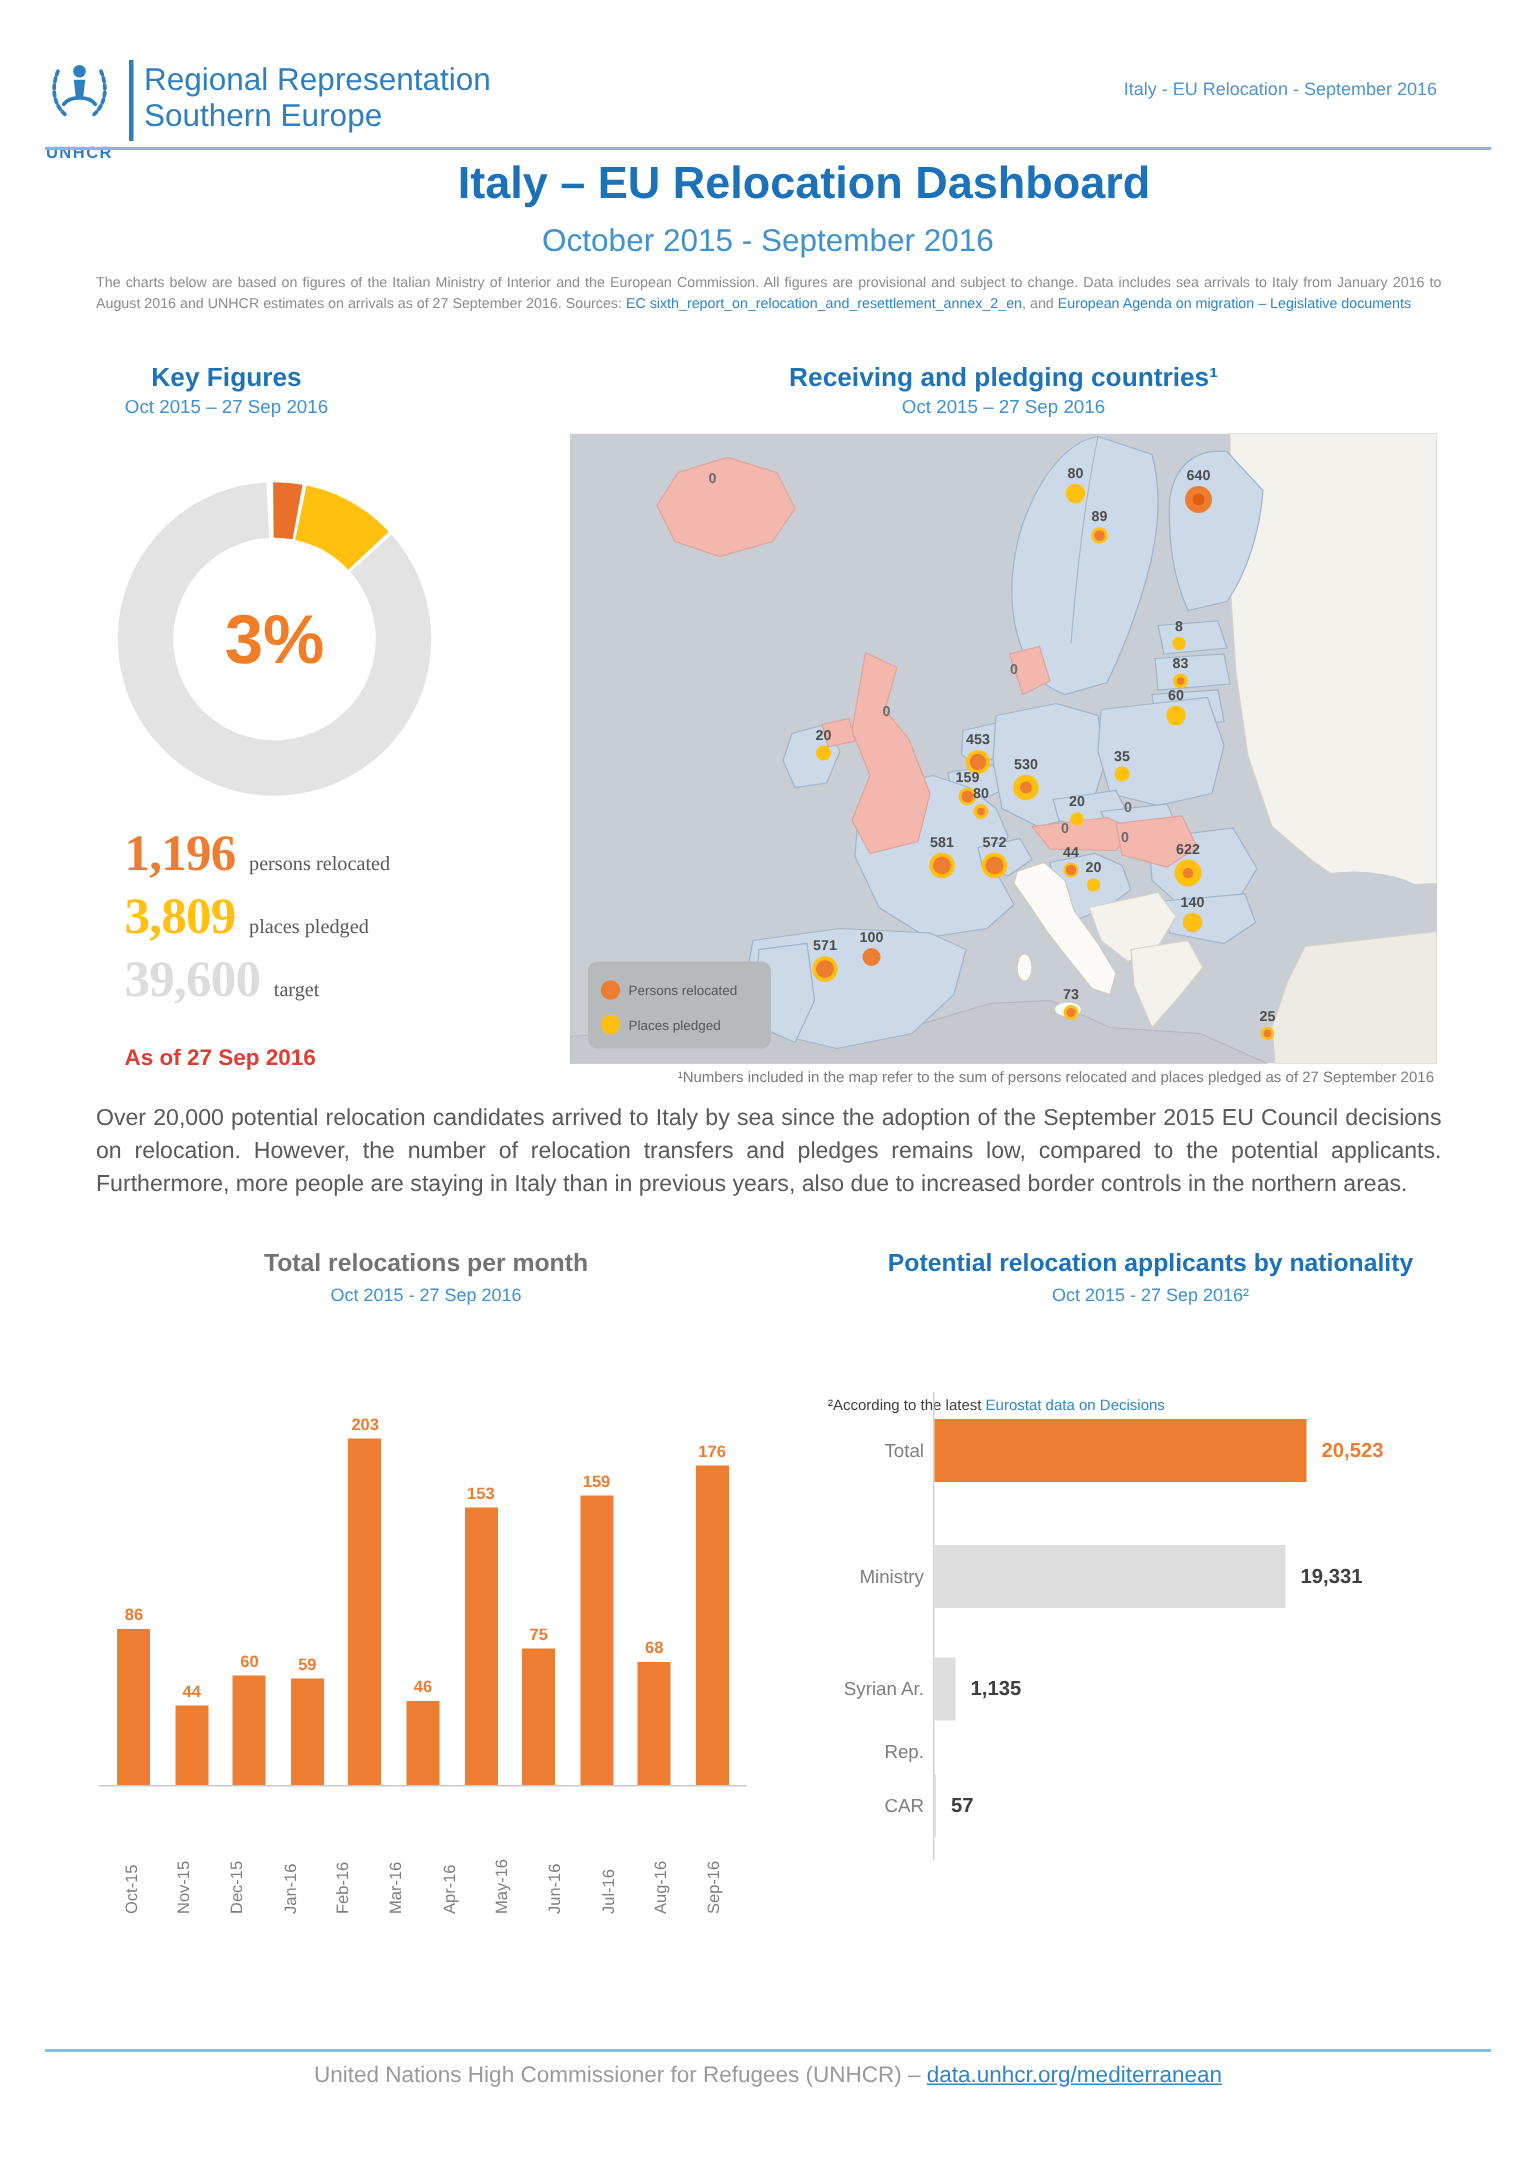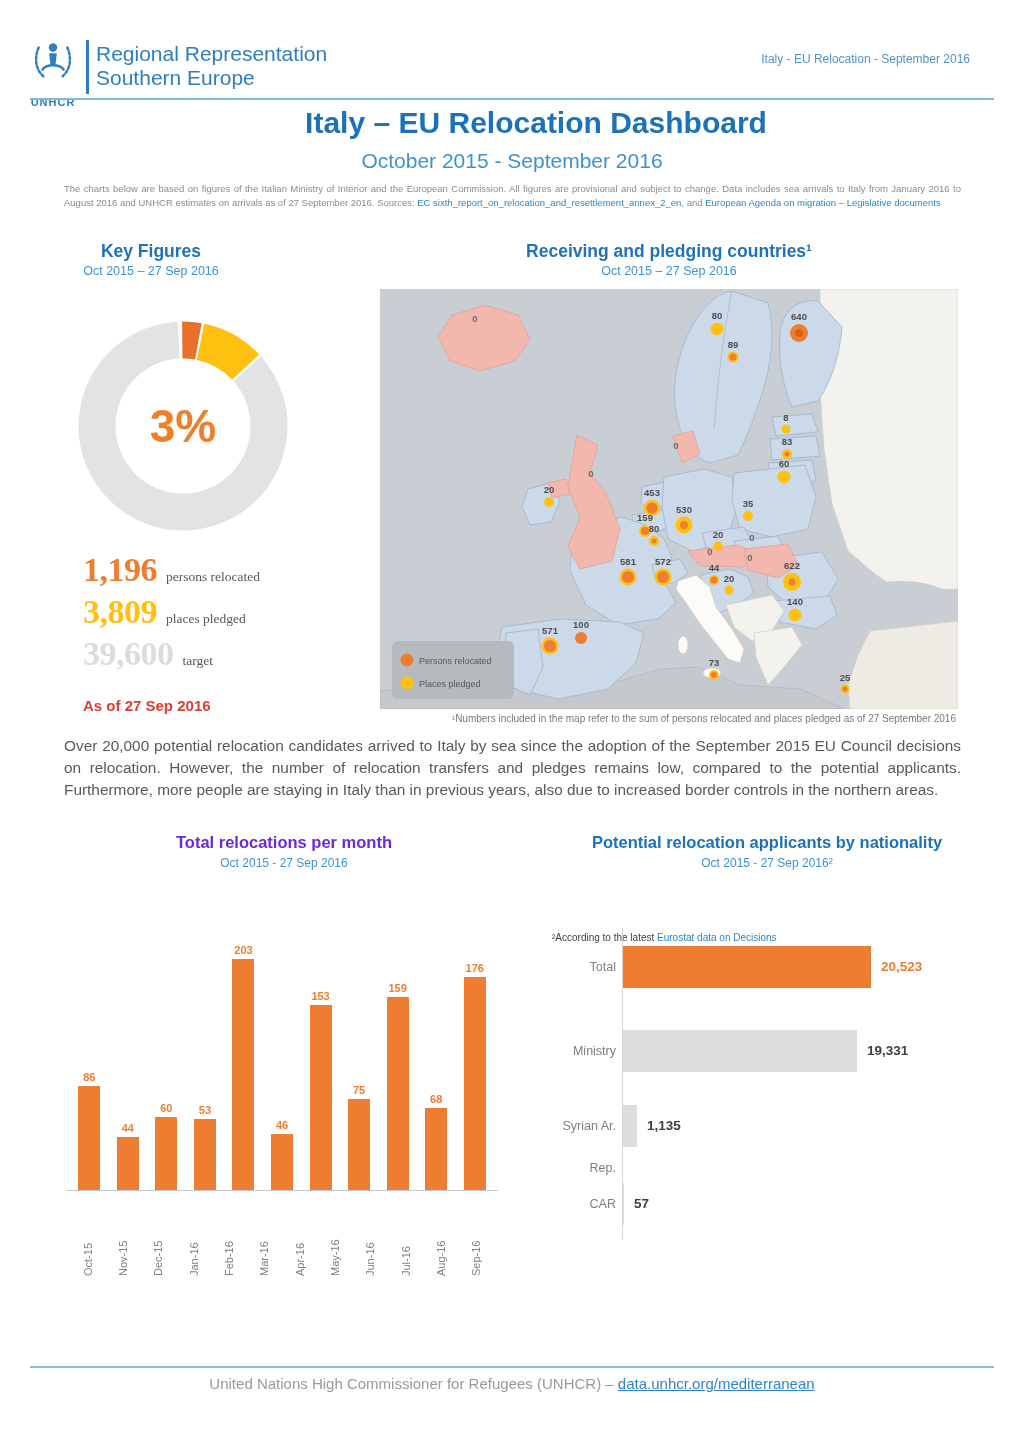--- a/index.html
+++ b/index.html
@@ -5,21 +5,21 @@
   * { margin:0; padding:0; box-sizing:border-box; }
   body { background:#ffffff; font-family:"Liberation Sans", sans-serif; }
   .page { position:relative; width:1024px; height:1449px; background:#fff; overflow:hidden; }
 
   
   .logo-block { position:absolute; left:28px; top:36px; width:50px; text-align:center; }
   .logo-emblem { display:block; margin:0 auto; }
   .logo-word { font-size:11px; font-weight:bold; color:#2E7FC0; letter-spacing:1px; margin-top:16px; }
   .hdr-divider { position:absolute; left:86px; top:40px; width:3px; height:54px; background:#2E7FC0; }
   .org-name { position:absolute; left:96px; top:42px; font-size:21px; line-height:1.16; color:#2E7FC0; }
-  .doc-ref { position:absolute; right:54px; top:52px; font-size:12px; color:#4E94CE; }
+  .doc-ref { position:absolute; right:66px; top:52px; font-size:12px; color:#4E94CE; }
   .hdr-line { position:absolute; left:30px; right:30px; top:98px; height:2px; background:#7EB9E2; }
 
   
   .page-title { position:absolute; left:0; right:0; top:106px; text-align:center;
                 font-size:30px; font-weight:bold; color:#1B72B8;padding-left:48px; }
   .page-subtitle { position:absolute; left:0; right:0; top:149px; text-align:center;
                    font-size:21px; color:#3E92D0; }
   .intro { position:absolute; left:64px; top:182px; width:897px; font-size:9.5px;
            line-height:1.5; color:#8C8C8C; text-align:justify; }
   .intro a { color:#2E86C8; text-decoration:none; }
@@ -51,21 +51,21 @@
   .map-footnote { position:absolute; left:380px; top:713px; width:576px; text-align:right;
                   font-size:10px; color:#7A7A7A; }
 
   
   .summary { position:absolute; left:64px; top:735px; width:897px; font-size:15.4px;
              line-height:1.43; color:#595959; text-align:justify; }
 
   
   .chart-month { position:absolute; left:58px; top:833px; width:452px; height:455px; }
   .cm-title { position:absolute; left:0; right:0; top:0; text-align:center;
-              font-size:16.5px; font-weight:bold; color:#6d28d9; }
+              font-size:16.5px; font-weight:bold; color:#737373; }
   .cm-sub { position:absolute; left:0; right:0; top:23px; text-align:center;
             font-size:12px; color:#3E92D0; }
   .m-plot { position:absolute; left:12px; right:16px; top:111px; height:246px;
             display:flex; align-items:flex-end; }
   .m-col { flex:1; height:100%; display:flex; flex-direction:column;
            align-items:center; justify-content:flex-end; }
   .m-val { font-size:11px; font-weight:bold; color:#ED7D31; margin-bottom:3px; }
   .m-bar { width:22px; background:#ED7D31; }
   .m-axis { position:absolute; left:8px; right:12px; top:357px; border-top:1.5px solid #C9C9C9; }
   .m-ticks { position:absolute; left:12px; right:16px; top:363px; height:80px; display:flex; }
@@ -341,21 +341,21 @@
         </div>
         <div class="m-col">
           <span class="m-val">44</span>
           <div class="m-bar" style="background: rgb(237, 125, 49); height: 53px;"></div>
         </div>
         <div class="m-col">
           <span class="m-val">60</span>
           <div class="m-bar" style="background: rgb(237, 125, 49); height: 73px;"></div>
         </div>
         <div class="m-col">
-          <span class="m-val">53</span>
+          <span class="m-val">59</span>
           <div class="m-bar" style="background: rgb(237, 125, 49); height: 71px;"></div>
         </div>
         <div class="m-col">
           <span class="m-val">203</span>
           <div class="m-bar" style="background: rgb(237, 125, 49); height: 246px;"></div>
         </div>
         <div class="m-col">
           <span class="m-val">46</span>
           <div class="m-bar" style="background: rgb(237, 125, 49); height: 56px;"></div>
         </div>

